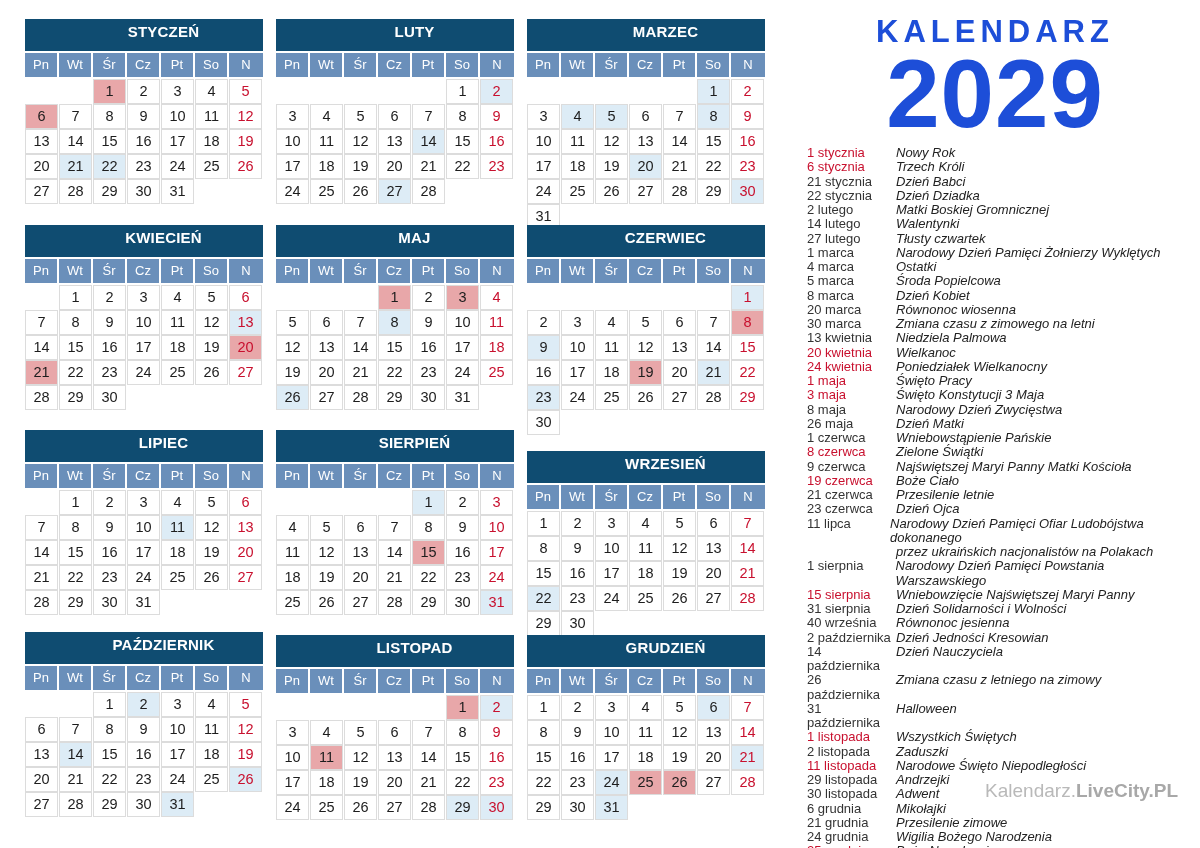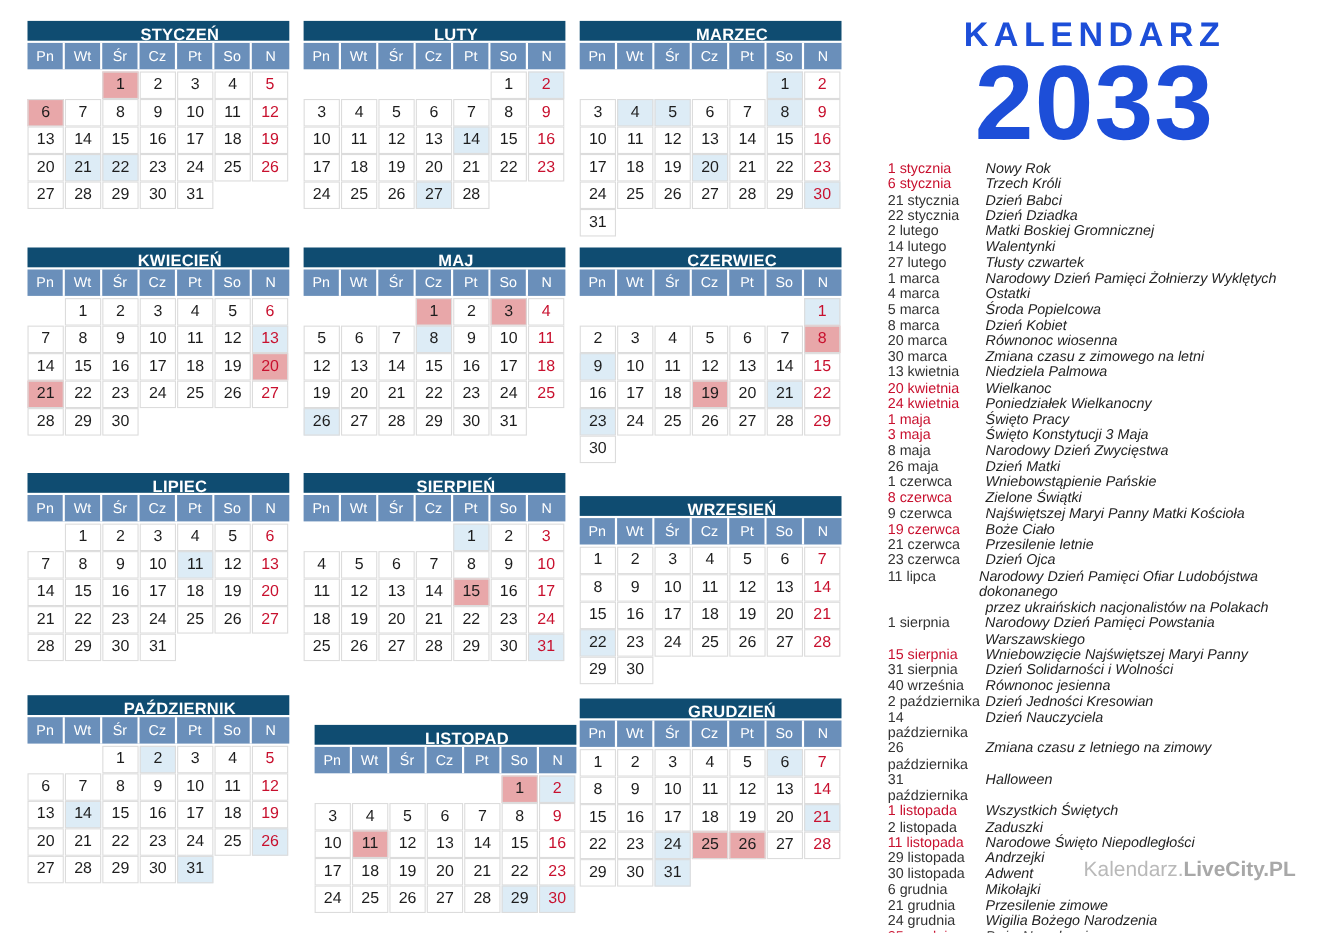--- a/index.html
+++ b/index.html
@@ -1,18 +1,18 @@
 <!DOCTYPE html>
 <html><head>
 <meta charset="utf-8">
 <style>
   * { box-sizing: border-box; margin: 0; padding: 0; }
   body { width: 1200px; height: 848px; background: #ffffff; font-family: "Liberation Sans", "DejaVu Sans", sans-serif; position: relative; overflow: hidden; color: #222; }
   .month { position: absolute; width: 238px; }
-  .m-title { height: 18px; background: #0f4c71; color: #fff; font-weight: bold; font-size: 15px; text-align: center; line-height: 26px; letter-spacing: 0.2px; padding-left: 39px; }
+  .m-title { height: 32px; background: #0f4c71; color: #fff; font-weight: bold; font-size: 15px; text-align: center; line-height: 26px; letter-spacing: 0.2px; padding-left: 39px; }
   .grid { display: grid; grid-template-columns: repeat(7, 34px); margin-top: 2px; }
   .dh { height: 24px; background: #6a8fba; color: #fff; font-size: 13px; text-align: center; line-height: 24px; border-right: 2px solid #fff; }
   .dh:last-child { border-right: none; }
   .cell { height: 25px; font-size: 14.5px; text-align: center; line-height: 23px; border: 1px solid #dcdcdc; margin: 0 1px 0 0; background: #fff; color: #1d1d1d; }
   .cell.empty { border: none; background: transparent; }
   .cell.sun { color: #c8102e; }
   .cell.hol { background: #e8a7a9; }
   .cell.obs { background: #ddecf6; }
   .title-block { position: absolute; left: 870px; top: 14px; width: 250px; text-align: center; color: #1d4ed8; }
   .title-word { font-size: 31px; font-weight: bold; letter-spacing: 5px; line-height: 36px; }
@@ -495,21 +495,21 @@
         <div class="cell">24</div>
         <div class="cell">25</div>
         <div class="cell sun obs">26</div>
         <div class="cell">27</div>
         <div class="cell">28</div>
         <div class="cell">29</div>
         <div class="cell">30</div>
         <div class="cell obs">31</div>
       </div>
     </div>
-    <div class="month" style="left: 276px; top: 659px; margin-left: 10px;">
+    <div class="month" style="left: 276px; top: 635px;">
       <div class="m-title">LISTOPAD</div>
       <div class="grid">
         <div class="dh">Pn</div>
         <div class="dh">Wt</div>
         <div class="dh">Śr</div>
         <div class="dh">Cz</div>
         <div class="dh">Pt</div>
         <div class="dh">So</div>
         <div class="dh">N</div>
       </div>
@@ -593,21 +593,21 @@
         <div class="cell sun">28</div>
         <div class="cell">29</div>
         <div class="cell">30</div>
         <div class="cell obs">31</div>
       </div>
     </div>
   </div>
 
 <div class="title-block">
   <div class="title-word">KALENDARZ</div>
-  <div class="title-year">2033</div>
+  <div class="title-year">2029</div>
 </div>
 
 <div class="hol-list" id="hlist">
     <div class="hrow red">
       <span class="hdate">1 stycznia</span>
       <span class="hname">Nowy Rok</span>
     </div>
     <div class="hrow red">
       <span class="hdate">6 stycznia</span>
       <span class="hname">Trzech Króli</span>

